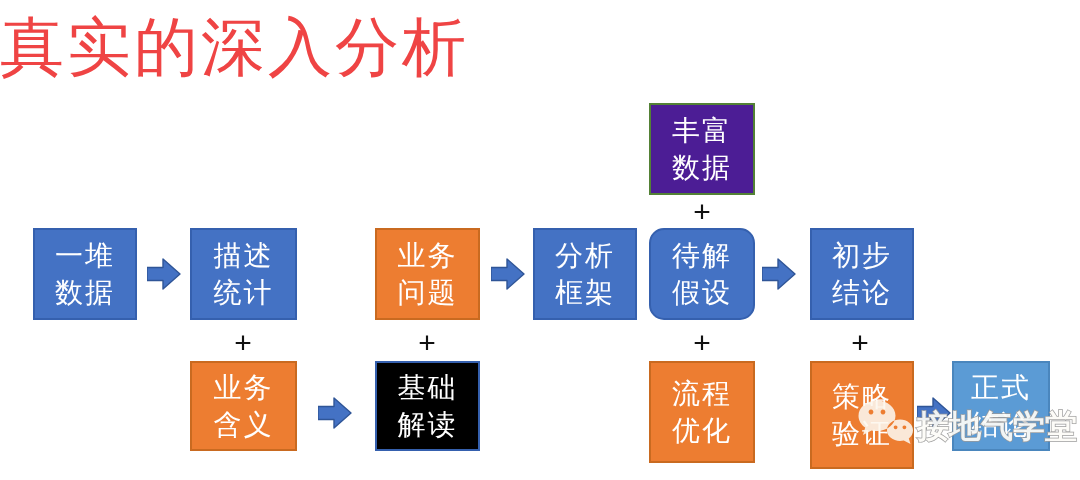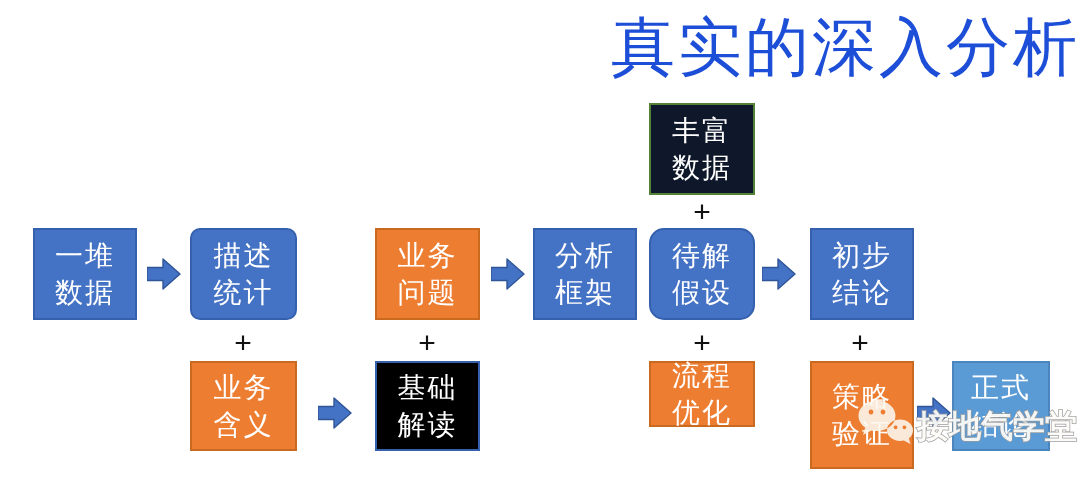--- a/index.html
+++ b/index.html
@@ -9,25 +9,25 @@
     height: 480px;
     background: #ffffff;
     overflow: hidden;
     font-family: "Liberation Sans", sans-serif;
   }
   .title {
     position: absolute;
     left: 0; right: 0;
     top: 4px;
     margin: 0;
-    text-align: right;
+    text-align: left;
     font-size: 64px;
     font-weight: 500;
     letter-spacing: 3px;
-    color: #1d4ed8;
+    color: #ef4444;
     font-family: "Liberation Sans", sans-serif;
   }
   .node {
     position: absolute;
     box-sizing: border-box;
     display: flex;
     align-items: center;
     justify-content: center;
     text-align: center;
     color: #ffffff;
@@ -68,37 +68,37 @@
   }
 </style>
 </head>
 <body>
 
 <div class="canvas">
   <h1 class="title">真实的深入分析</h1>
   <div id="node-layer">
       <div class="node" style="left: 33px; top: 228px; width: 104px; height: 92px; background: rgb(68, 114, 196); border-color: rgb(53, 96, 174); text-align: center;"><span>一堆
 数据</span></div>
-      <div class="node" style="left: 190px; top: 228px; width: 107px; height: 92px; background: rgb(68, 114, 196); border-color: rgb(53, 96, 174); border-radius: 10px;"><span>描述
+      <div class="node" style="left: 190px; top: 228px; width: 107px; height: 92px; background: rgb(68, 114, 196); border-color: rgb(53, 96, 174);"><span>描述
 统计</span></div>
       <div class="node" style="left: 375px; top: 228px; width: 105px; height: 92px; background: rgb(237, 125, 49); border-color: rgb(201, 106, 32);"><span>业务
 问题</span></div>
       <div class="node" style="left: 533px; top: 228px; width: 104px; height: 92px; background: rgb(68, 114, 196); border-color: rgb(53, 96, 174);"><span>分析
 框架</span></div>
       <div class="node" style="left: 649px; top: 228px; width: 106px; height: 92px; background: rgb(68, 114, 196); border-color: rgb(53, 96, 174); border-radius: 15px;"><span>待解
 假设</span></div>
       <div class="node" style="left: 810px; top: 228px; width: 104px; height: 92px; background: rgb(68, 114, 196); border-color: rgb(53, 96, 174);"><span>初步
 结论</span></div>
-      <div class="node" style="left: 649px; top: 103px; width: 106px; height: 92px; background: #0f172a; border-color: rgb(83, 129, 53);"><span>丰富
+      <div class="node" style="left: 649px; top: 103px; width: 106px; height: 92px; background: #4c1d95; border-color: rgb(83, 129, 53);"><span>丰富
 数据</span></div>
       <div class="node" style="left: 190px; top: 361px; width: 107px; height: 90px; background: rgb(237, 125, 49); border-color: rgb(201, 106, 32);"><span>业务
 含义</span></div>
       <div class="node" style="left: 375px; top: 361px; width: 105px; height: 90px; background: #000000; border-color: rgb(53, 96, 174);"><span>基础
 解读</span></div>
-      <div class="node" style="left: 649px; top: 361px; width: 106px; height: 66px; background: rgb(237, 125, 49); border-color: rgb(201, 106, 32);"><span>流程
+      <div class="node" style="left: 649px; top: 361px; width: 106px; height: 102px; background: rgb(237, 125, 49); border-color: rgb(201, 106, 32);"><span>流程
 优化</span></div>
       <div class="node" style="left: 810px; top: 361px; width: 104px; height: 108px; background: rgb(237, 125, 49); border-color: rgb(201, 106, 32);"><span>策略
 验证</span></div>
       <div class="node" style="left: 952px; top: 361px; width: 98px; height: 90px; background: rgb(91, 155, 213); border-color: rgb(74, 134, 189);"><span>正式
 结论</span></div>
     </div>
   <div id="arrow-layer">
       <svg class="arrow" viewBox="0 0 34 34" style="left: 147px; top: 257px;">
         <polygon points="0,10.5 16,10.5 16,2 33,17 16,32 16,23.5 0,23.5" fill="#4472C4" stroke="#2F5597" stroke-width="1.4" stroke-linejoin="round"></polygon>
       </svg>

